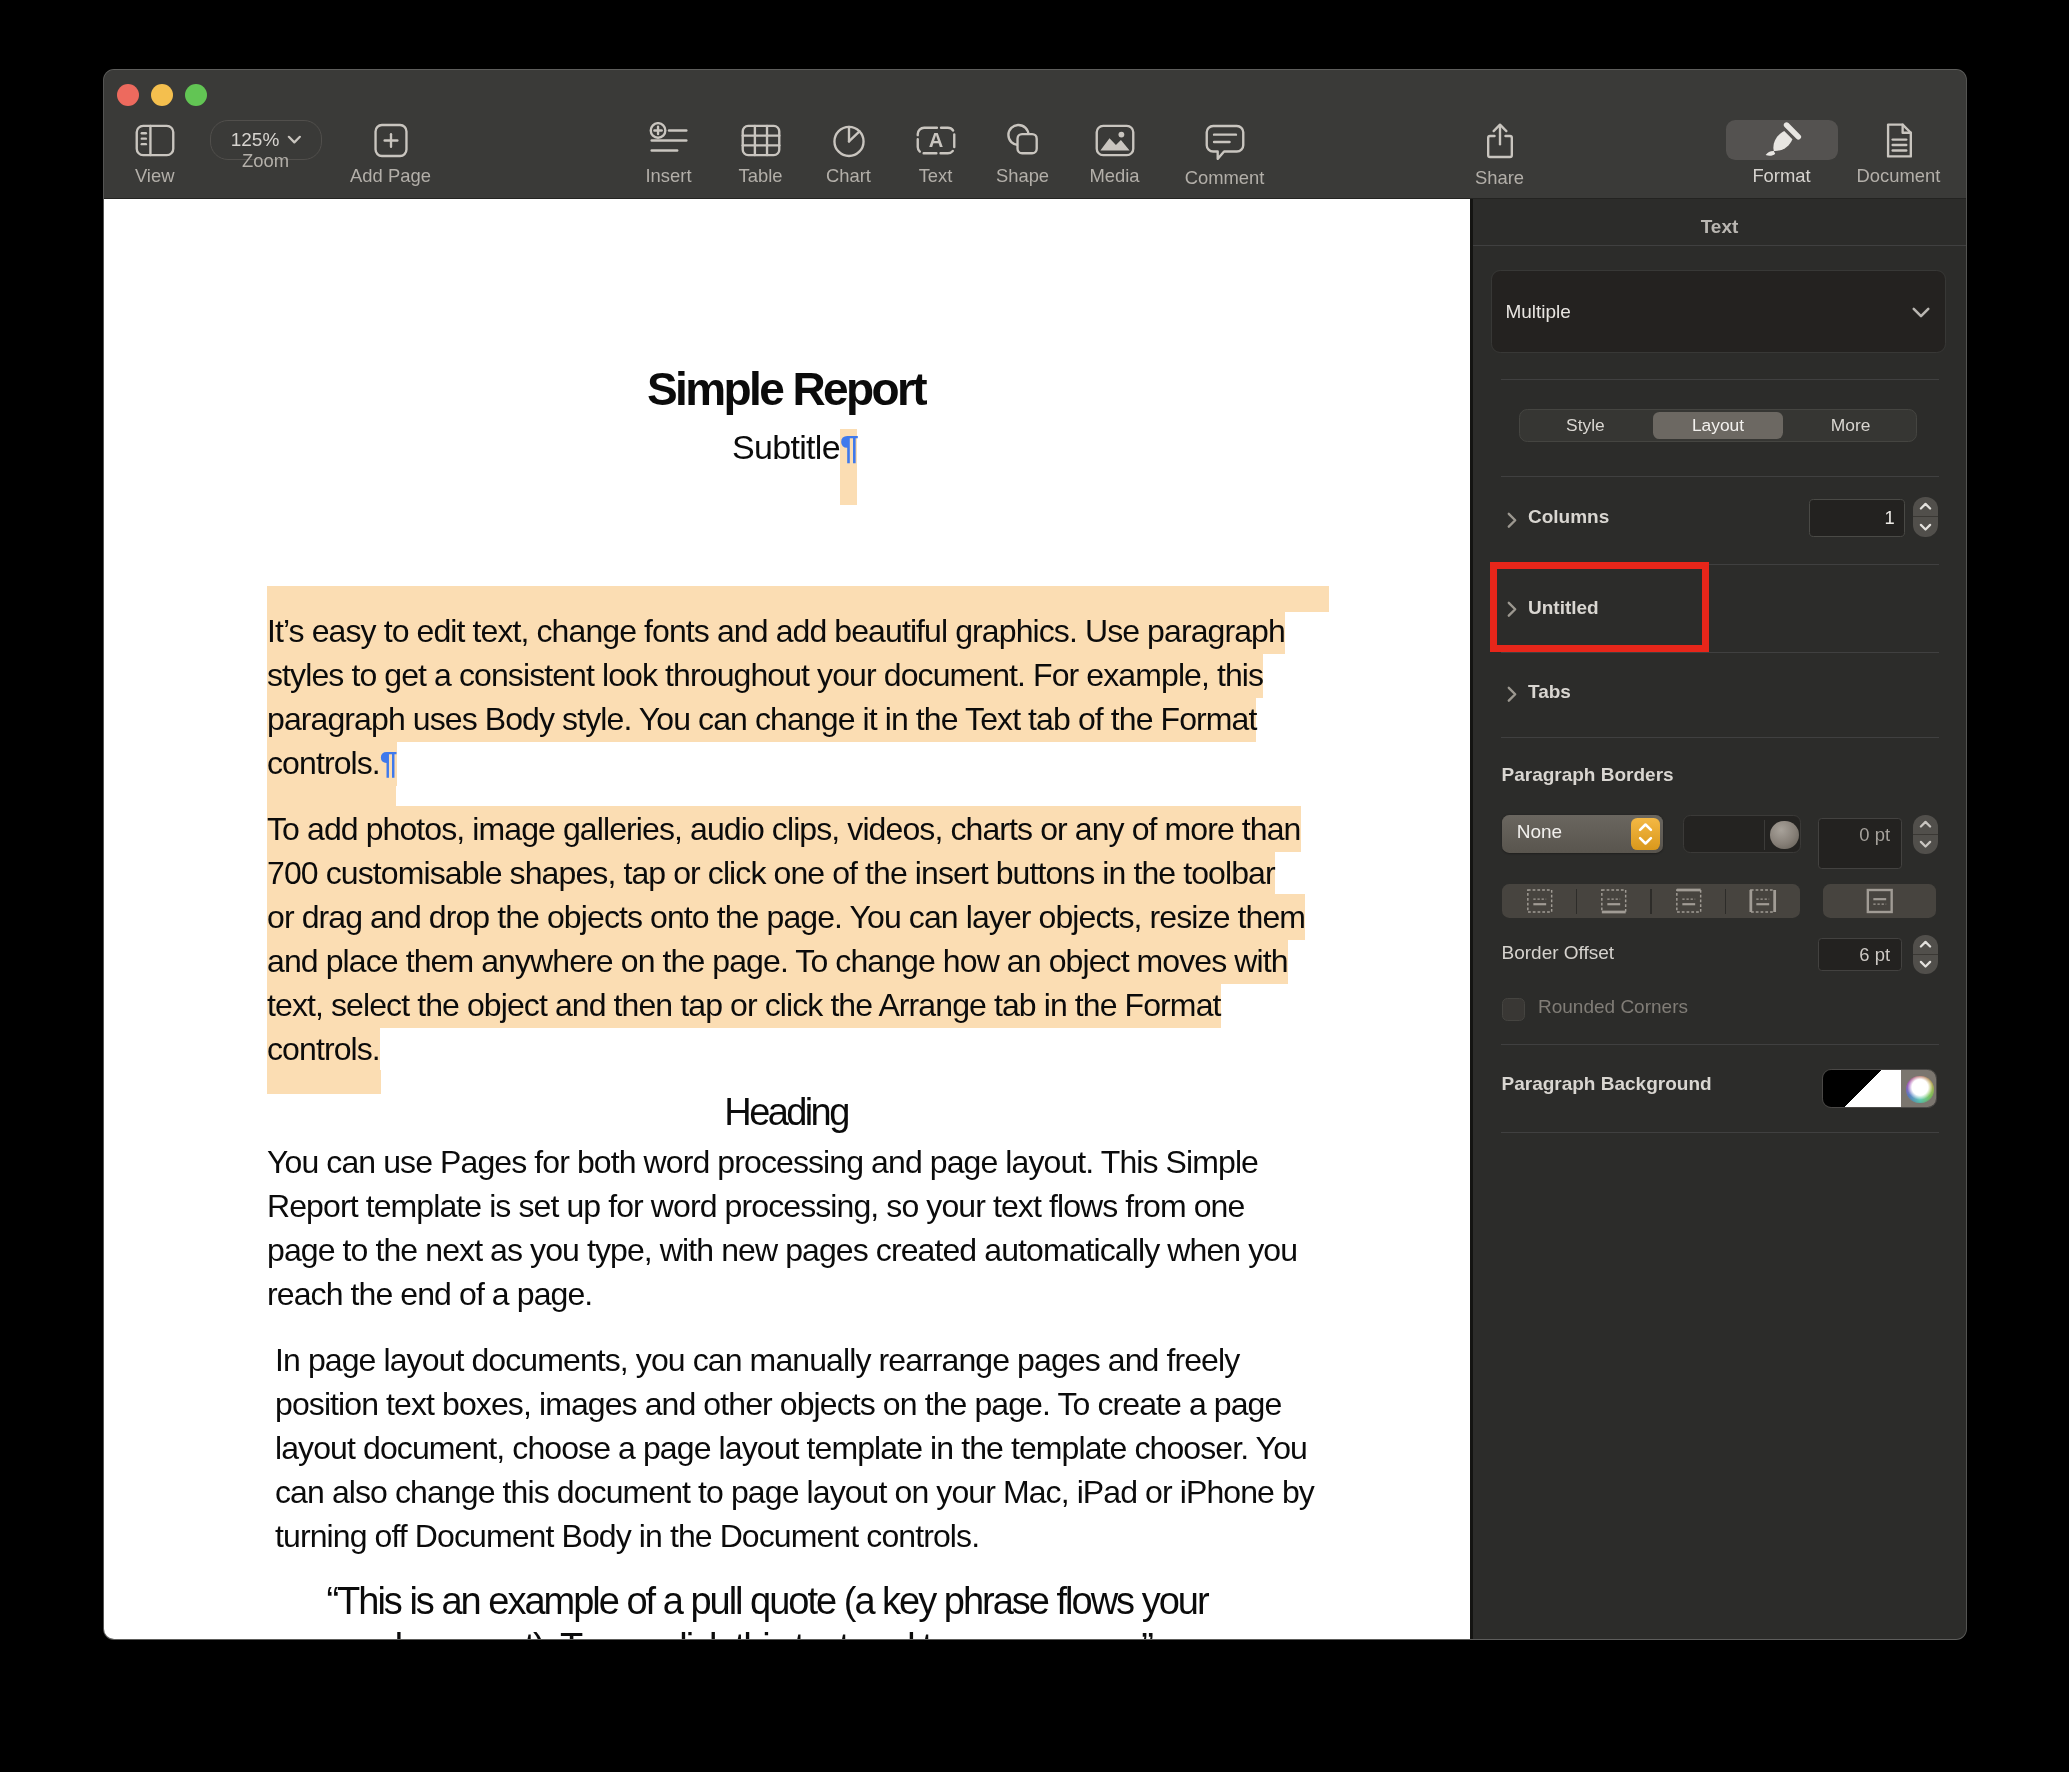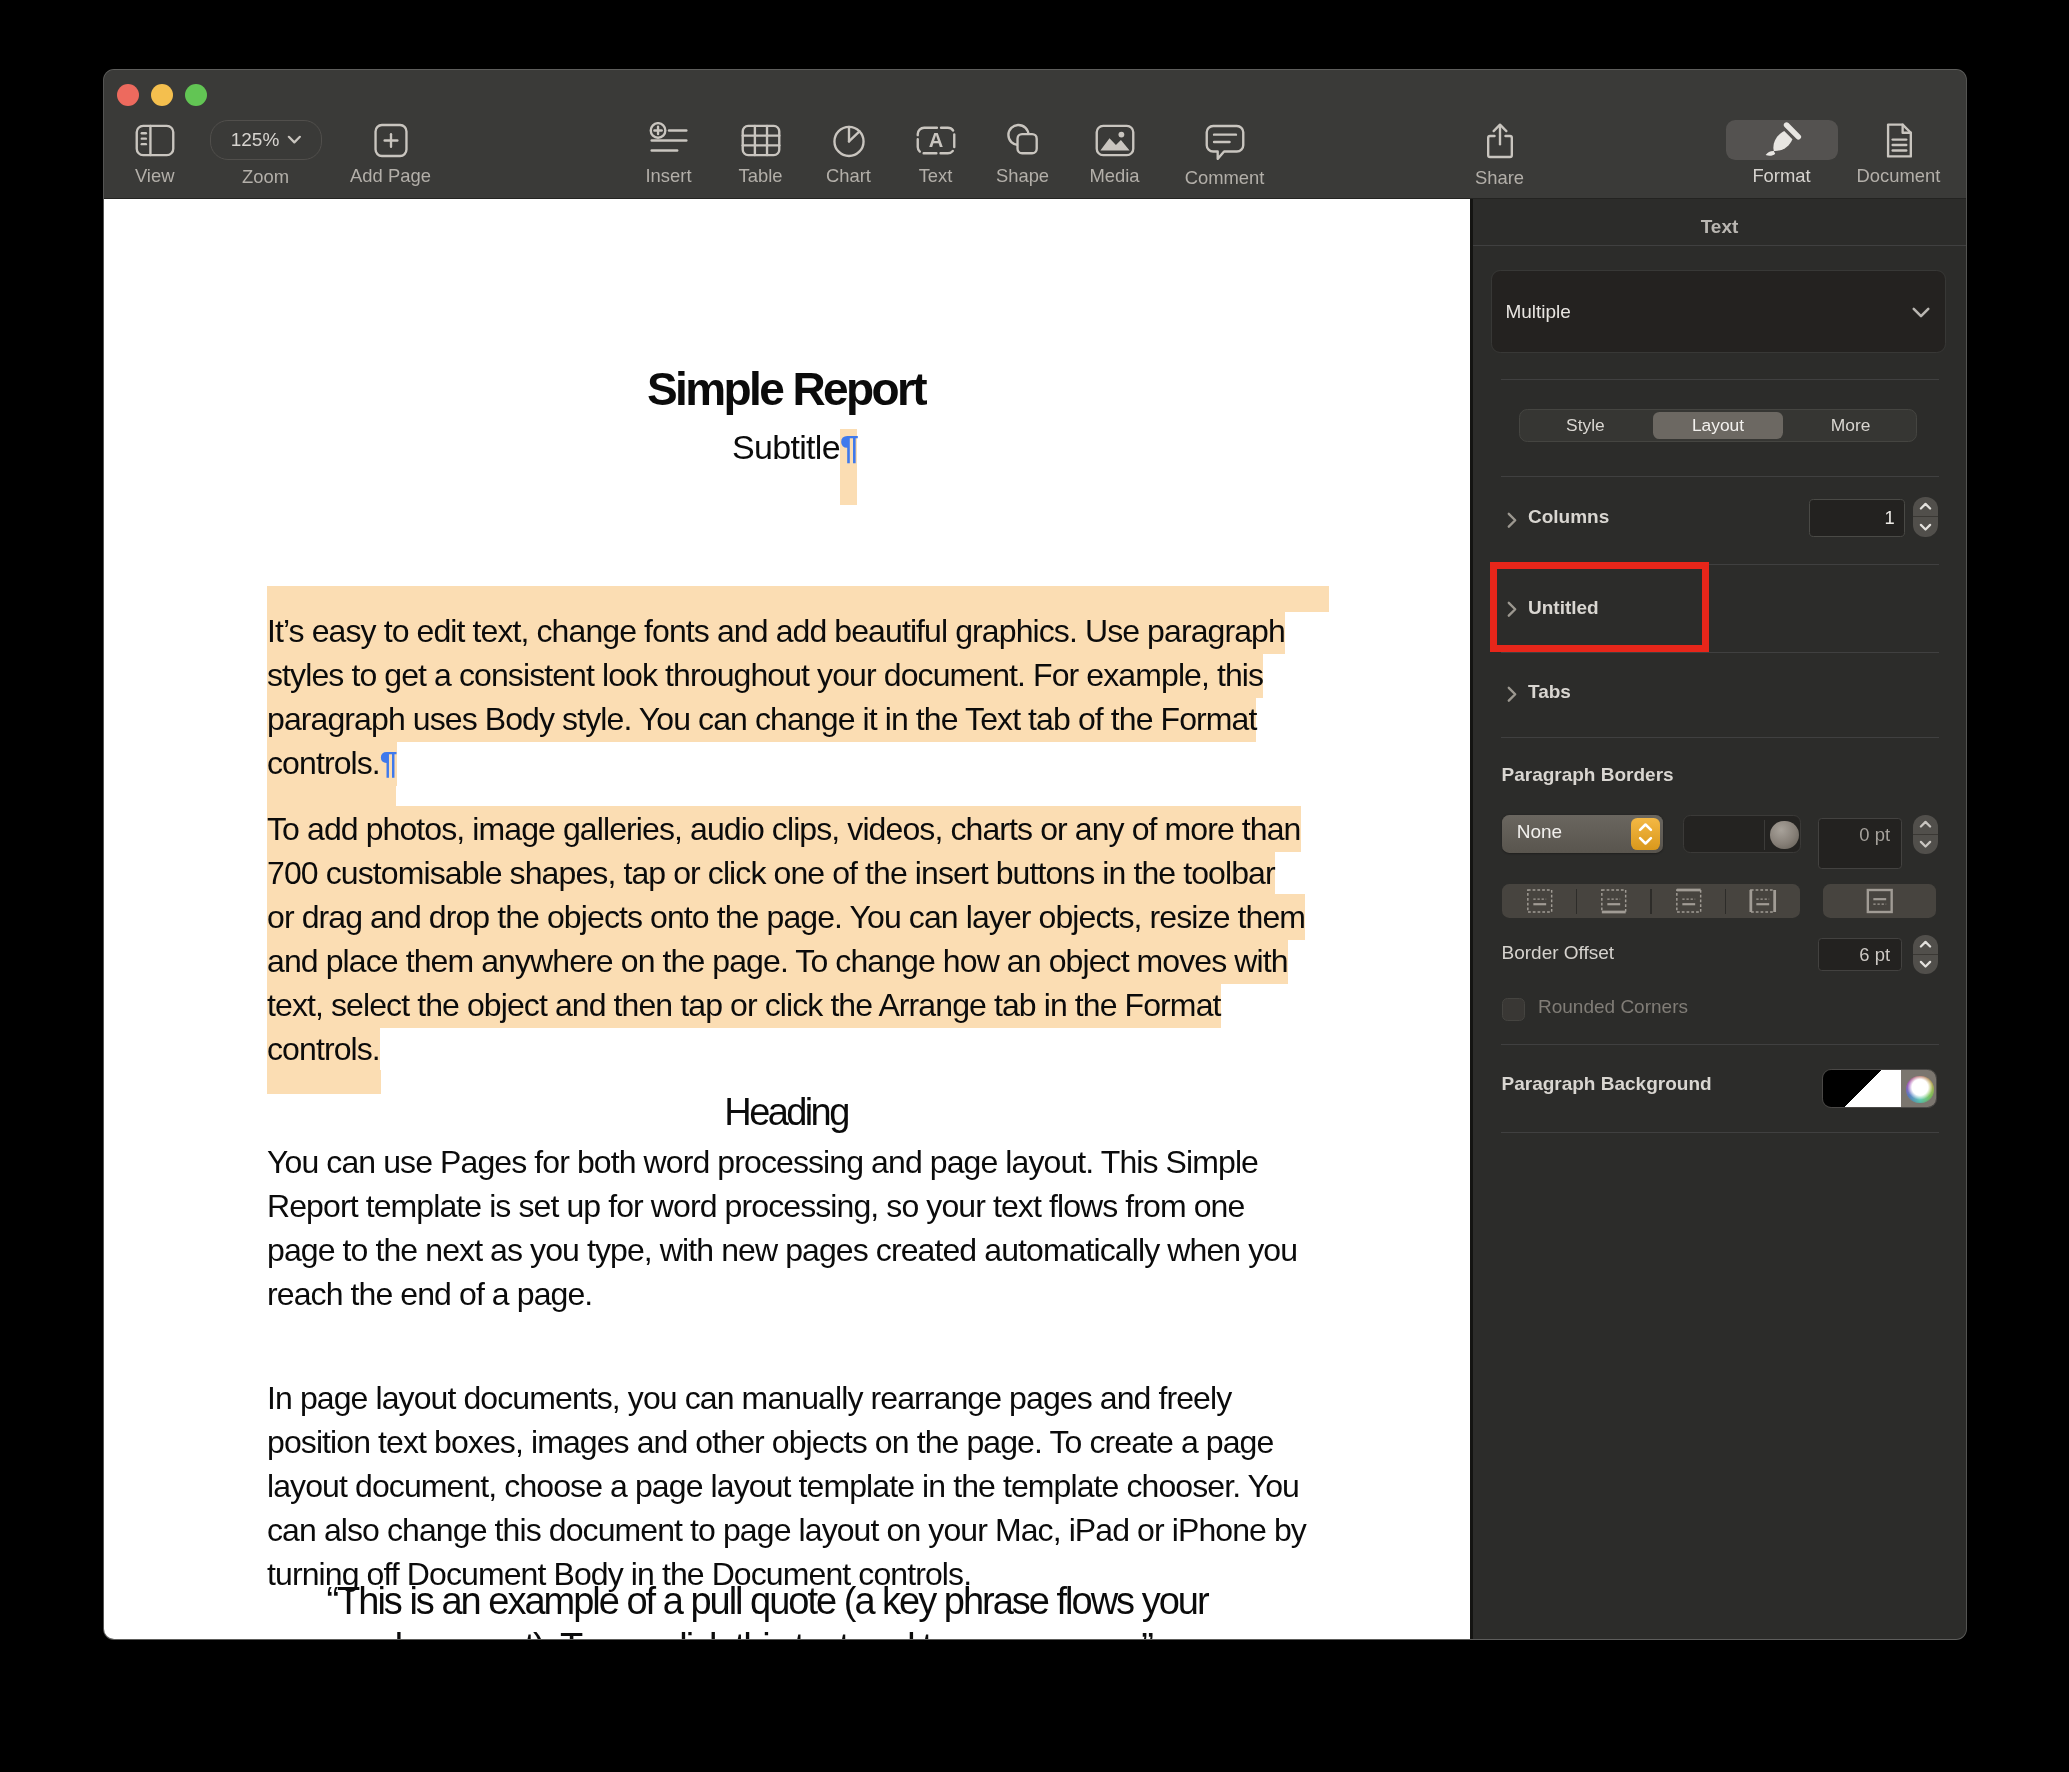--- a/index.html
+++ b/index.html
@@ -38,21 +38,21 @@
   .fill { position:absolute; background:#fbddb3; z-index:1; }
   .pilcrow { color:#3f79ec; font-weight:600; }
   .pilcrow.hang { display:inline-block; width:0; white-space:pre; vertical-align:baseline; text-align:left; }
   #doc-title { top:165px; font-size:46px; line-height:51px; font-weight:bold; letter-spacing:-2.6px; }
   #doc-subtitle { top:228px; font-size:34px; line-height:40px; letter-spacing:-0.7px; }
   #doc-heading { top:891px; font-size:38px; line-height:44px; font-weight:500; letter-spacing:-2.6px; }
   #para1 { top:302px; }
   #para2 { top:410px; }
   #para3 { top:608px; }
   #para4 { top:941px; }
-  #para5 { top:1177px; }
+  #para5 { top:1139px;margin-left:8px; }
   #doc-quote { top:1379px; left:144px; font-size:38px; line-height:46px; letter-spacing:-2px; }
 
   
   #vsep { position:absolute; left:1366px; top:129px; width:2.8px; height:1440px; background:#141412; }
   #sidebar { position:absolute; left:1369px; top:129px; width:493px; height:1440px;
     background:#2c2c2a; color:#d9d6d1; }
   .sb-div { position:absolute; height:0.9px; background:#404040; }
   .sb-label { position:absolute; font-size:19px; font-weight:600; color:#d9d6d1; line-height:24px; }
   .sb-label.reg { font-weight:400; color:#d6d3ce; }
   .sb-label.dim { font-weight:400; color:#817d77; }
@@ -134,21 +134,21 @@
       </svg>
       <span class="tlabel">View</span>
     </div>
 
     <div id="zoombox">
       <span>125%</span>
       <svg width="14.7" height="9.2" viewBox="0 0 16 10">
         <polyline points="2,2 8,8 14,2" fill="none" stroke="#c9c5bf" stroke-width="2.4" stroke-linecap="round" stroke-linejoin="round"></polyline>
       </svg>
     </div>
-    <div class="titem" style="left:97px; top:96px;">
+    <div class="titem" style="left:97px; top:80px;">
       <span class="tlabel" style="margin-top:0;">Zoom</span>
     </div>
 
     <div class="titem" style="left:222px;">
       <svg width="40" height="37" viewBox="0 0 44 40">
         <g class="ticon">
           <rect x="5" y="3" width="34" height="34" rx="7"></rect>
           <line x1="22" y1="13" x2="22" y2="27"></line>
           <line x1="15" y1="20" x2="29" y2="20"></line>
         </g>

